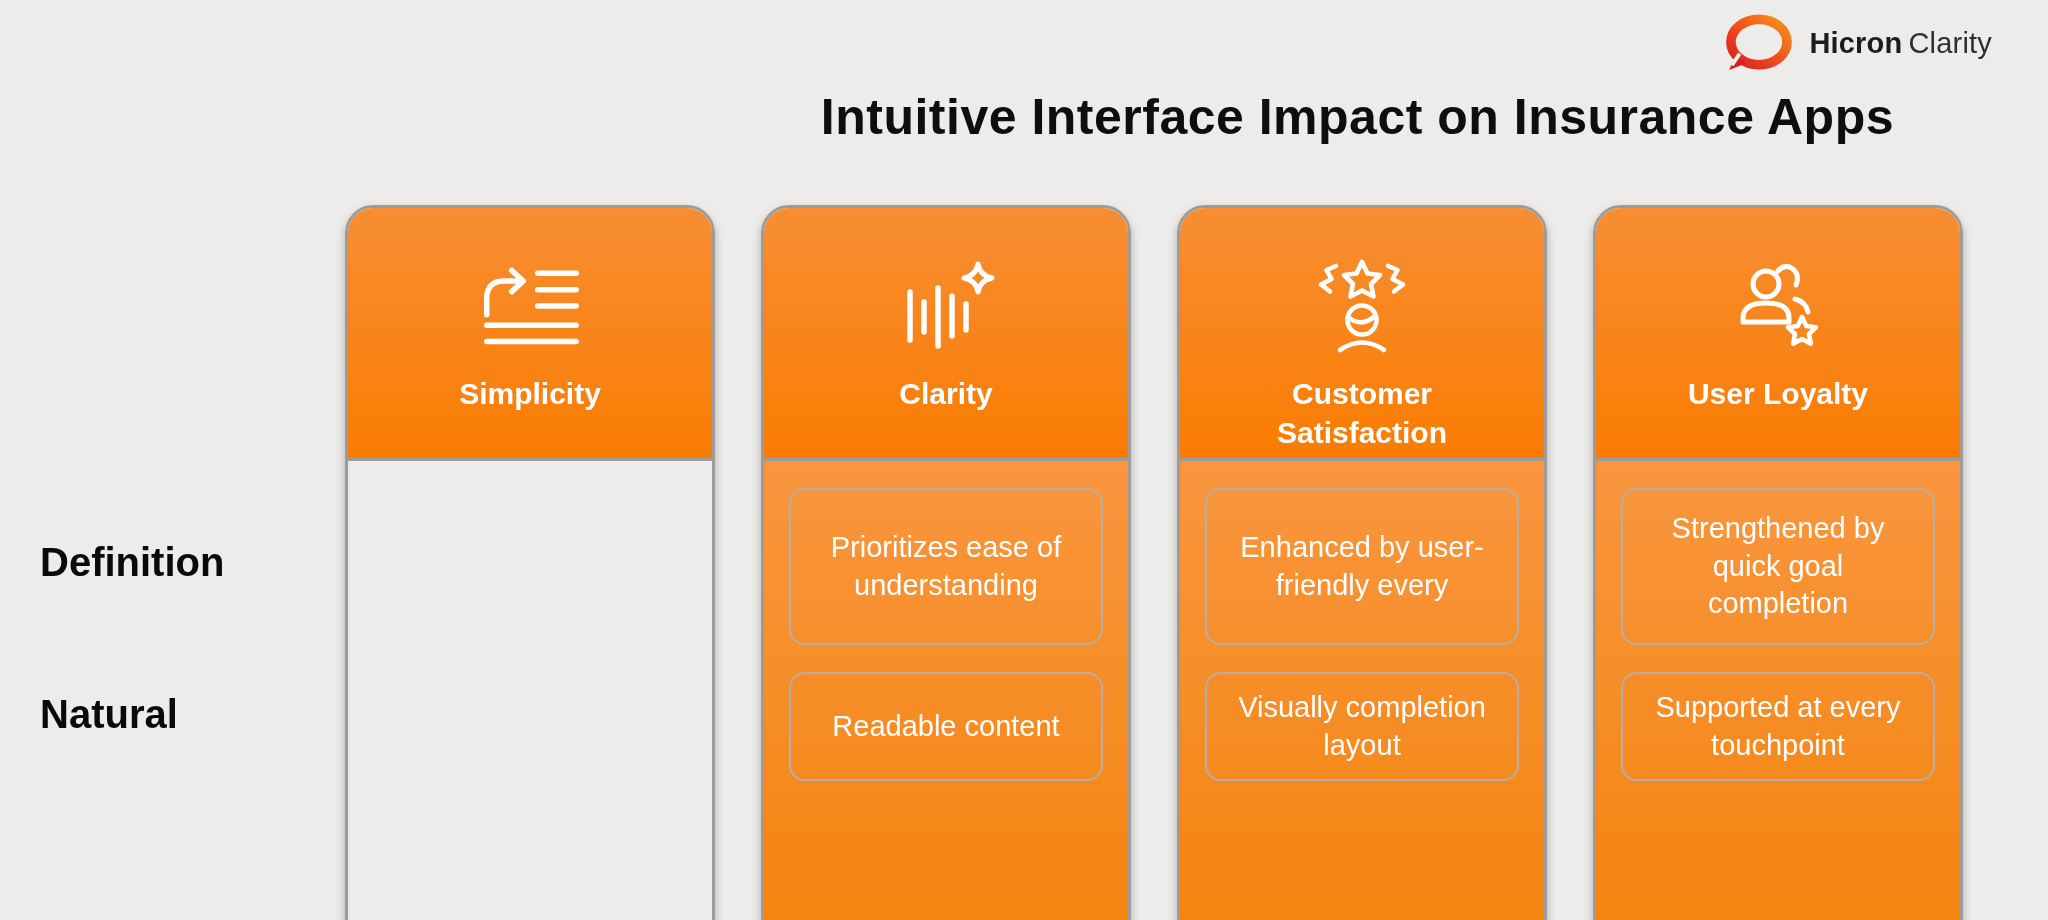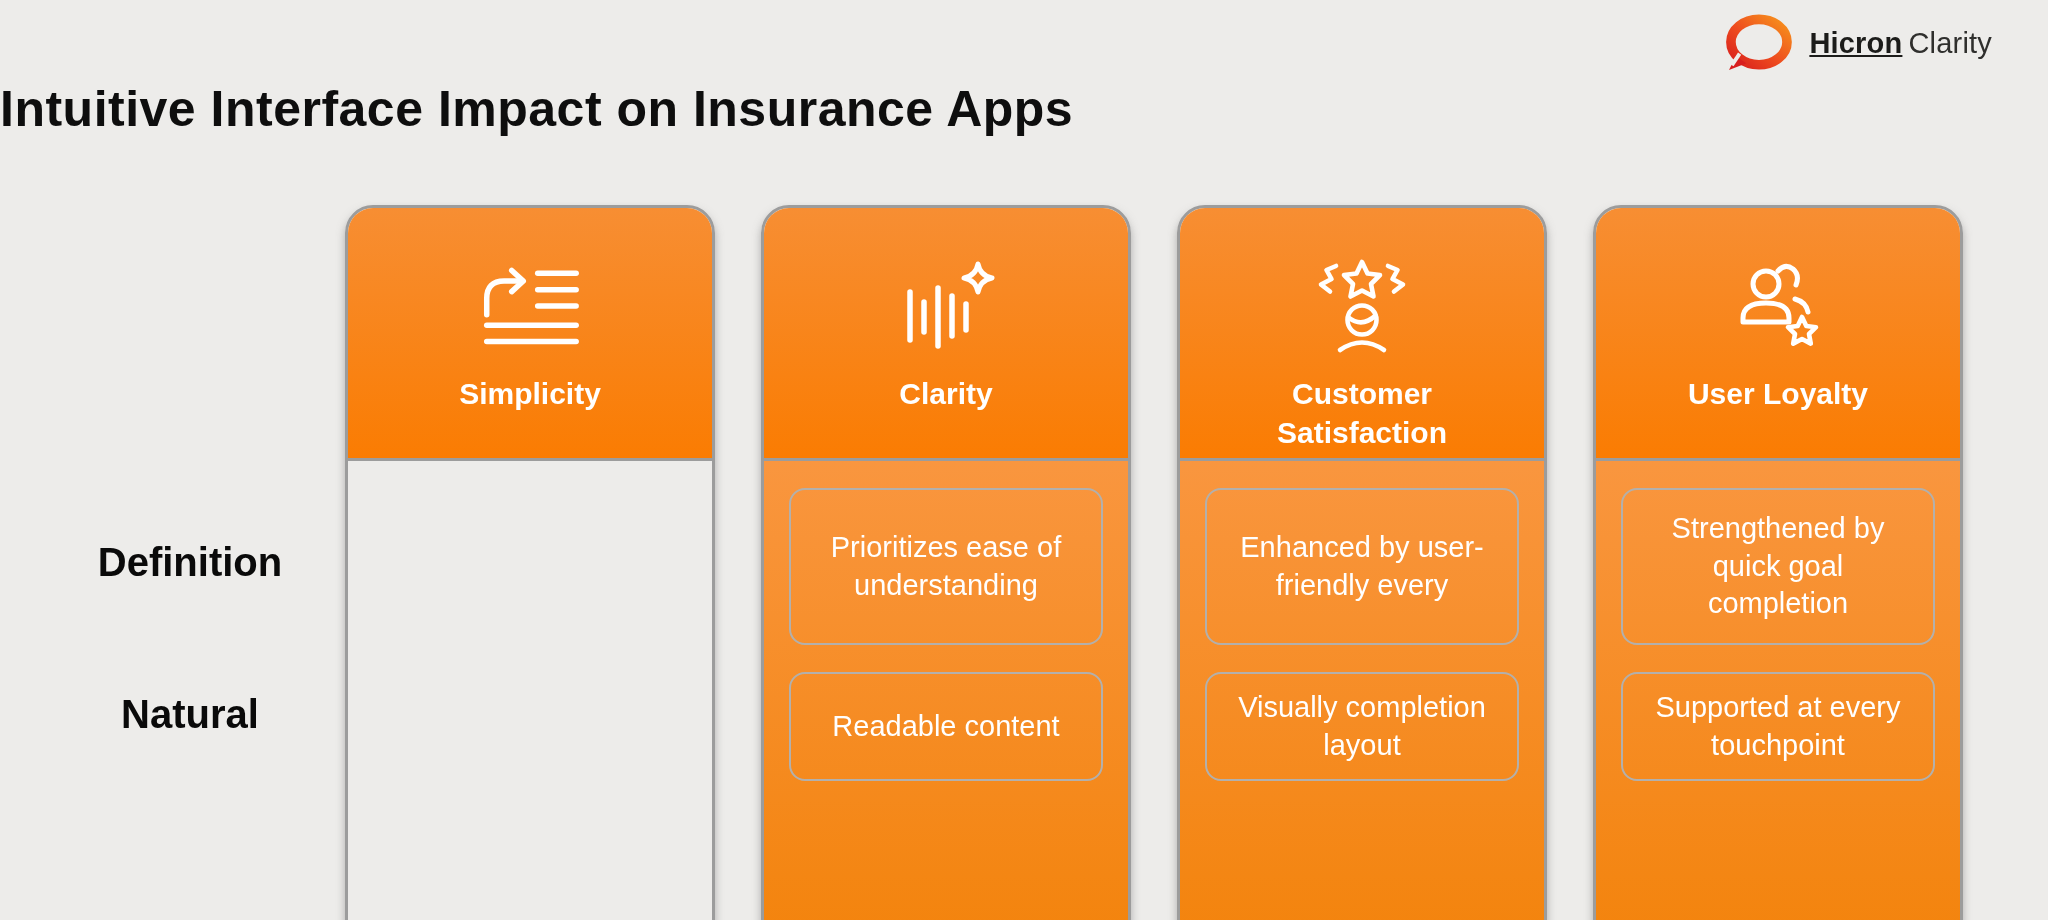--- a/index.html
+++ b/index.html
@@ -3,29 +3,29 @@
 <meta charset="utf-8">
 <style>
   html,body{margin:0;padding:0;}
   body{font-family:"Liberation Sans","DejaVu Sans",sans-serif;}
   .page{position:relative;width:2048px;height:920px;background:#EDECEA;overflow:hidden;}
 
   
   .logo{position:absolute;top:14px;right:56px;display:flex;align-items:center;gap:16px;}
   .logo-ring{width:70px;height:58px;}
   .logo-text{font-size:29px;color:#1C1C1A;white-space:nowrap;letter-spacing:.2px;}
-  .lt-bold{font-weight:700;text-decoration:underline;}
+  .lt-bold{font-weight:700;}
   .lt-reg{font-weight:400;color:#2F2F2D;margin-left:6px;}
 
   
-  .page-title{position:absolute;top:80px;left:0;width:1894px;margin:0;text-align:left;
+  .page-title{position:absolute;top:88px;left:0;width:1894px;margin:0;text-align:right;
     font-size:50px;font-weight:700;color:#0E0E0E;letter-spacing:.5px;}
 
   
-  .row-label{position:absolute;left:40px;width:300px;text-align:center;
+  .row-label{position:absolute;left:40px;width:300px;text-align:left;
     font-size:40px;font-weight:700;color:#0A0A0A;}
   .row-label.def{top:540px;}
   .row-label.elem{top:692px;}
 
   
   .cards{position:absolute;left:345px;top:205px;display:flex;gap:46px;}
   .card{box-sizing:border-box;width:370px;height:752px;border:3px solid #9C9C9C;border-radius:28px;
     overflow:hidden;display:flex;flex-direction:column;
     box-shadow:0 5px 8px rgba(110,110,110,.5);}
   .card-header{box-sizing:border-box;height:253px;flex:0 0 auto;

